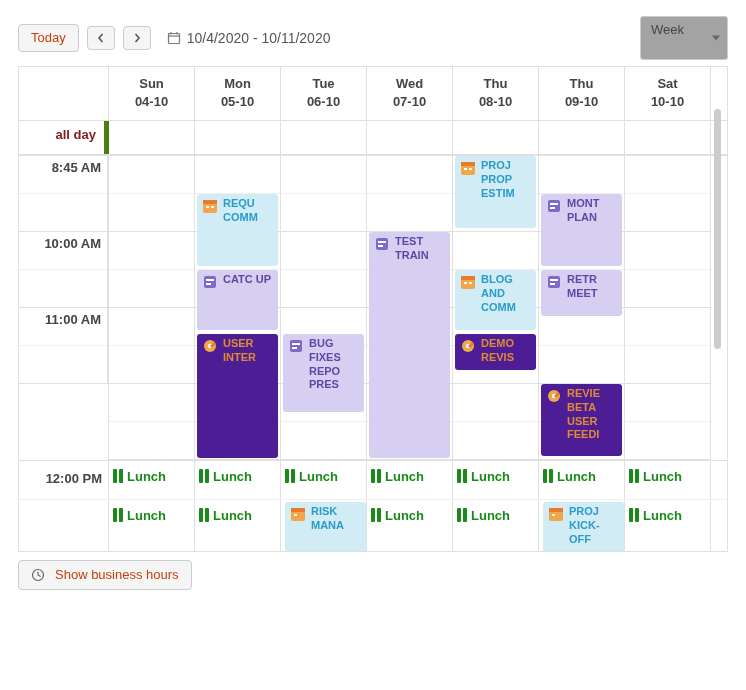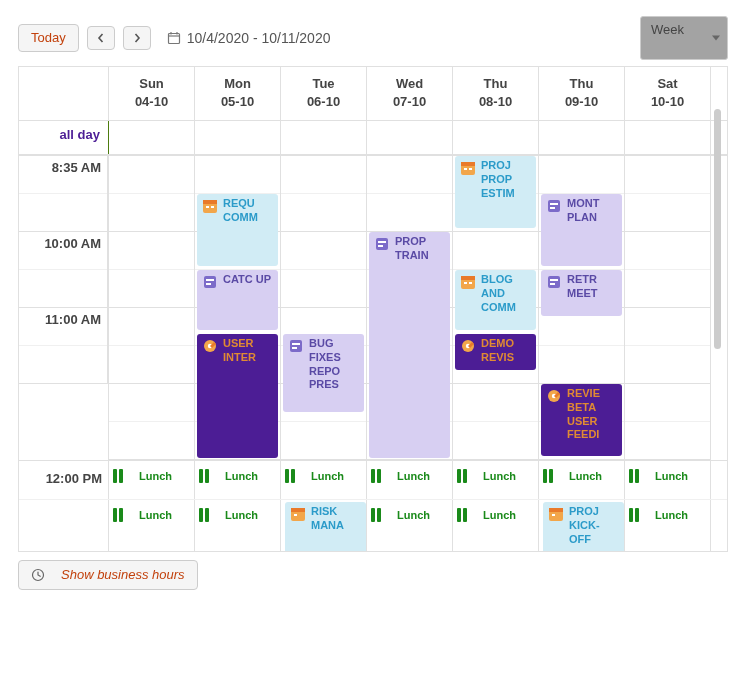--- a/index.html
+++ b/index.html
@@ -97,25 +97,25 @@
     display: grid;
     grid-template-columns: 90px repeat(7, 86px) 12px;
     border-bottom: 2px solid #e0e0e0;
   }
   .allday-row .cell {
     border-right: 1px solid #e0e0e0;
     min-height: 30px;
   }
   .allday-label {
     font-weight: 700;
-    color: #4c1d95;
+    color: #7f1d1d;
     text-align: right;
     padding: 6px 8px 12px 0;
     font-size: 13px;
-    border-right: 1px solid #4d7c0f;
+    border-right: 5px solid #4d7c0f;
   }
   .body-scroll {
     height: 395px;
     overflow: hidden;
     position: relative;
   }
   .grid {
     display: grid;
     grid-template-columns: 90px repeat(7, 86px) 12px;
     position: relative;
@@ -183,34 +183,34 @@
   }
   .lunch-row .dcell {
     border-right: 1px solid #e0e0e0;
     min-height: 38px;
     padding: 6px 2px;
     overflow: hidden;
     position: relative;
   }
   .lunch-item {
     display: flex;
-    align-items: center;
-    gap: 16px;
+    align-items: flex-start;
+    gap: 4px;
     font-weight: 700;
     color: #1a8a1a;
-    font-size: 11px;
+    font-size: 13px;
     padding: 2px;
   }
   .pause-bars { display:inline-flex; gap:2px; }
   .pause-bars span { width:4px; height:14px; background:#1a8a1a; display:inline-block; border-radius:1px; }
 
   .footer {
     padding: 8px 8px;
   }
-  .footer .btn { padding: 7px 12px; gap: 16px; font-style: italic; }
+  .footer .btn { padding: 7px 12px; gap: 10px; }
 
   .scrollbar-fake {
     position: absolute;
     right: 6px;
     top: 42px;
     width: 7px;
     height: 240px;
     background: #ccc;
     border-radius: 4px;
   }
@@ -274,21 +274,21 @@
       <div class="cell"></div>
       <div class="cell"></div>
       <div></div>
     </div>
 
     <div class="body-scroll">
       <div class="grid">
 
         <div class="time-col">
           <div class="time-slot">
-              <span class="time-label">8:35 AM</span>
+              <span class="time-label">8:45 AM</span>
             <div class="time-slot-inner"></div>
               <div class="time-slot-inner hour"></div>
             </div>
           <div class="time-slot">
               <span class="time-label">10:00 AM</span>
             <div class="time-slot-inner"></div>
               <div class="time-slot-inner hour"></div>
             </div>
           <div class="time-slot">
               <span class="time-label">11:00 AM</span>
@@ -384,21 +384,21 @@
             <div class="slot hour"></div>
 
           <div class="event ev-purple" style="top:76px;height:226px">
             <span class="ev-icon">
               <svg width="18" height="18" viewBox="0 0 18 18">
                   <rect x="3" y="3" width="12" height="12" rx="2" fill="#7c6bc9"></rect>
                   <rect x="5" y="6" width="8" height="2" fill="#fff"></rect>
                   <rect x="5" y="10" width="5" height="2" fill="#fff"></rect>
                 </svg>
             </span>
-            <span class="ev-text">PROP TRAIN</span>
+            <span class="ev-text">TEST TRAIN</span>
           </div>
         </div>
 
         <div class="day-col">
           <div class="slot"></div>
             <div class="slot hour"></div>
           <div class="slot"></div>
             <div class="slot hour"></div>
           <div class="slot"></div>
             <div class="slot hour"></div>

